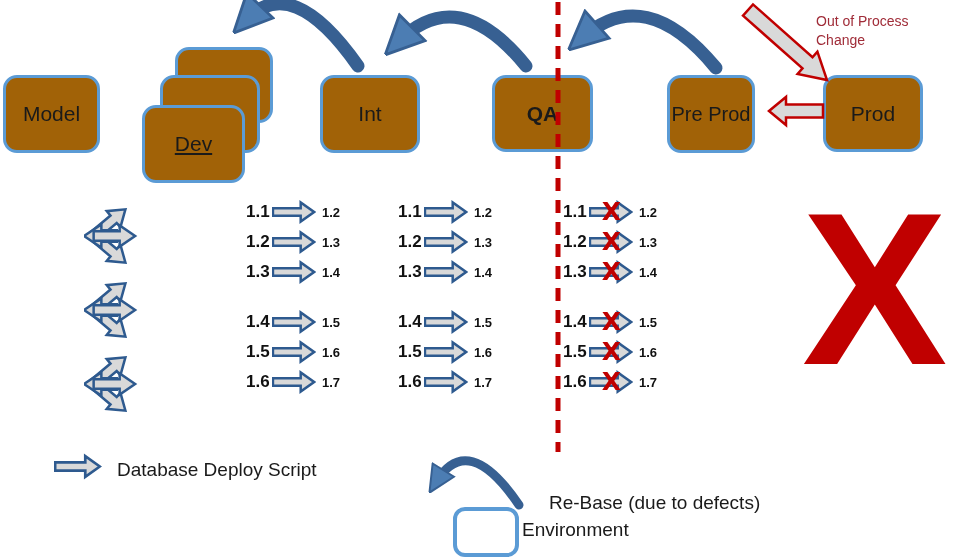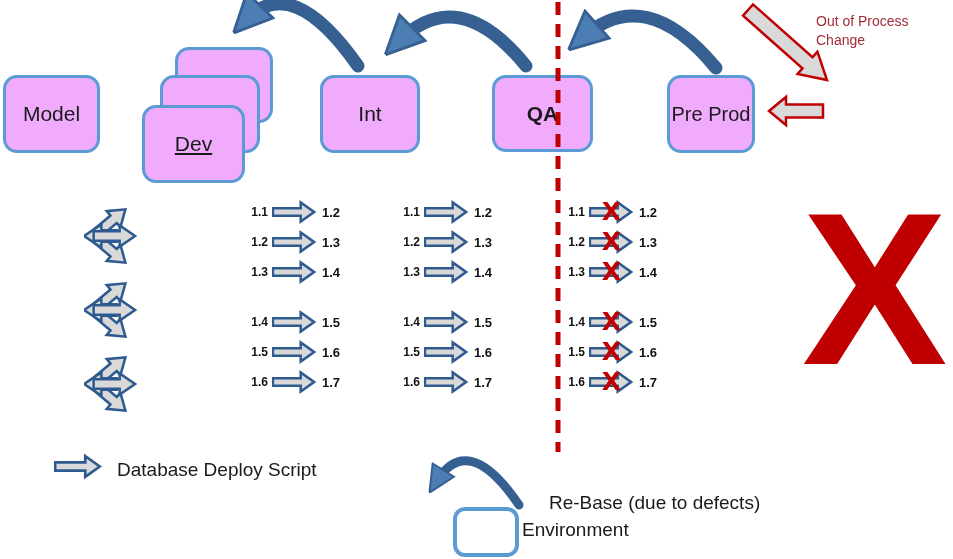--- a/index.html
+++ b/index.html
@@ -12,21 +12,21 @@
     --c-dark-red:#A02C38;
     --c-text:#1A1A1A;
   }
   *{margin:0;padding:0;box-sizing:border-box;}
   body{background:#fff;font-family:"Liberation Sans", sans-serif;}
   .canvas{position:relative;width:953px;height:559px;background:#fff;overflow:hidden;}
 
   
   .env-box{
     position:absolute;
-    background:#f0abfc;
+    background:#a16207;
     border:3.5px solid var(--c-box-border,#5B9BD5);
     border-radius:14px;
     display:flex;align-items:center;justify-content:center;
     font-size:21px;color:var(--c-text,#1a1a1a);
     z-index:2;
   }
   .box-model{left:3px;top:75px;width:97px;height:78px;}
   .box-dev-back{left:175px;top:47px;width:98px;height:76px;z-index:2;}
   .box-dev-mid{left:160px;top:75px;width:100px;height:78px;z-index:3;}
   .box-dev-front{left:142px;top:105px;width:103px;height:78px;z-index:4;text-decoration:underline;}
@@ -48,21 +48,21 @@
   .deploy{width:44px;height:26px;display:block;}
   .cluster{position:absolute;left:84px;width:54px;height:70px;}
   .cluster-1{top:201px;} .cluster-2{top:275px;} .cluster-3{top:349px;}
 
   
   .vcol{position:absolute;top:199px;z-index:2;}
   .vcol-1{left:246px;} .vcol-2{left:398px;} .vcol-3{left:563px;}
   .vrow{display:flex;align-items:center;height:26px;margin-bottom:4px;}
   .vrow.group-gap{margin-top:24px;}
   .vfrom{display:inline-block;width:26px;text-align:right;padding-right:4px;
-         font-size:12px;font-weight:bold;color:#111;}
+         font-size:17px;font-weight:bold;color:#111;}
   .vto{padding-left:6px;font-size:13px;font-weight:bold;color:#111;}
   .arrow-wrap{position:relative;width:44px;height:26px;}
   .block-x{
     position:absolute;left:50%;top:50%;transform:translate(-48%,-54%);
     font-size:25px;font-weight:800;color:var(--c-red,#C00000);line-height:1;
     font-family:"DejaVu Sans", sans-serif;
   }
 
   
   .out-of-process{
@@ -123,20 +123,23 @@
   </div>
   <div class="env-box box-int">
     <span>Int</span>
   </div>
   <div class="env-box box-qa">
     <span>QA</span>
   </div>
   <div class="env-box box-preprod">
     <span>Pre Prod</span>
   </div>
+  <div class="env-box box-prod">
+    <span>Prod</span>
+  </div>
 
   <div class="out-of-process">Out of Process Change</div>
 
   <svg class="cluster cluster-1" viewBox="0 0 56 72">
       <use href="#clusterArrows"></use>
     </svg>
   <svg class="cluster cluster-2" viewBox="0 0 56 72">
       <use href="#clusterArrows"></use>
     </svg>
   <svg class="cluster cluster-3" viewBox="0 0 56 72">

